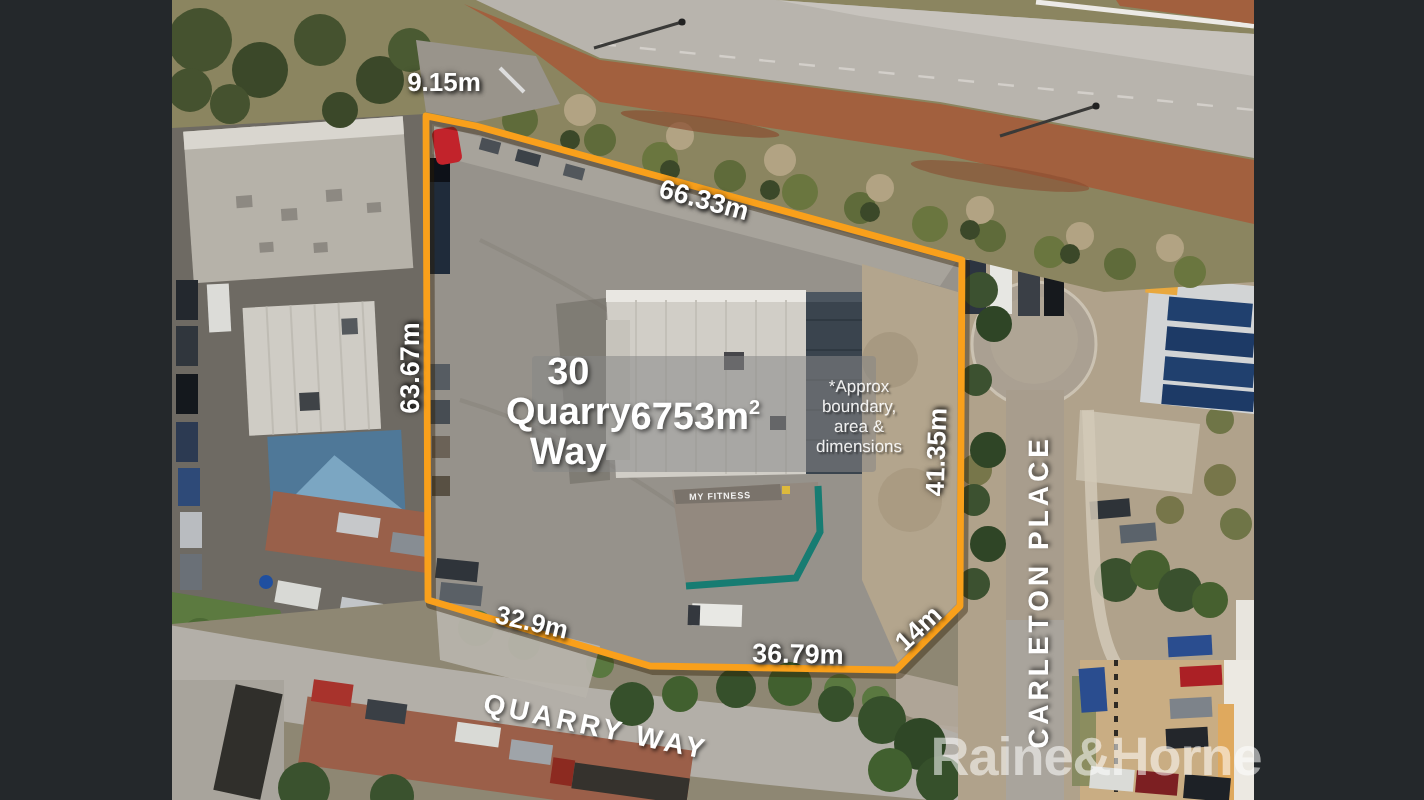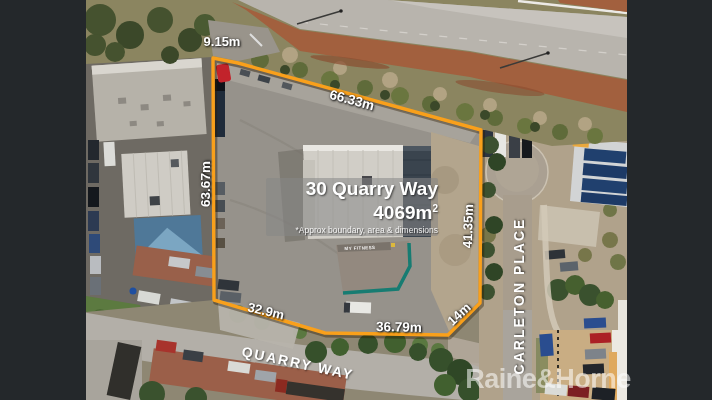--- a/index.html
+++ b/index.html
@@ -14,21 +14,21 @@
     transform:translate(-50%,-50%) rotate(var(--r,0deg));
     text-shadow:1px 1px 2px rgba(0,0,0,.85),0 0 3px rgba(0,0,0,.5);
     pointer-events:none;
   }
   .dim{font-size:13px;}
   .dim-lg{font-size:13.5px;}
   .street{font-size:14px;letter-spacing:2px;text-shadow:1px 1px 2px rgba(0,0,0,.6);}
   .panel{
     position:absolute;left:266px;top:178px;width:172px;height:58px;
     background:rgba(135,135,135,.55);border-radius:2px;
-    display:flex;flex-direction:column;align-items:flex-end;justify-content:center;
+    display:flex;flex-direction:row;align-items:center;justify-content:center;
     text-align:center;color:#fff;
   }
   .panel .t1{font-size:19px;font-weight:bold;line-height:20px;text-shadow:1px 1px 2px rgba(0,0,0,.6);}
   .panel .t2{font-size:19px;font-weight:bold;line-height:20px;text-shadow:1px 1px 2px rgba(0,0,0,.6);}
   .panel .t2 sup{font-size:10px;}
   .panel .t3{font-size:8.5px;font-weight:normal;color:rgba(255,255,255,.9);margin-top:1px;text-shadow:1px 1px 1px rgba(0,0,0,.5);margin-left:28px;}
   .wm{
     position:absolute;left:548px;top:379px;transform:translate(-50%,-50%);
     font-size:27px;font-weight:bold;color:rgba(255,255,255,.55);
     letter-spacing:-0.5px;white-space:nowrap;pointer-events:none;text-shadow:none;
@@ -334,17 +334,17 @@
 <div class="lbl dim-lg" style="left:399px;top:327px;--r:1deg">36.79m</div>
 <div class="lbl dim" style="left:266px;top:311px;--r:13deg">32.9m</div>
 
 <div class="lbl street" style="left:298px;top:363px;--r:12deg">QUARRY WAY</div>
 <div class="lbl street" style="left:519px;top:296px;--r:-90deg">CARLETON PLACE</div>
 
 <div class="lbl roofsign" style="left:360px;top:248px;--r:-2deg">MY FITNESS</div>
 
 <div class="panel">
   <div class="t1">30 Quarry Way</div>
-  <div class="t2"><span>4069m</span><sup>2</sup></div>
+  <div class="t2"><span>6753m</span><sup>2</sup></div>
   <div class="t3">*Approx boundary, area &amp; dimensions</div>
 </div>
 
 <div class="wm">Raine&amp;Horne</div>
 
 </body></html>

